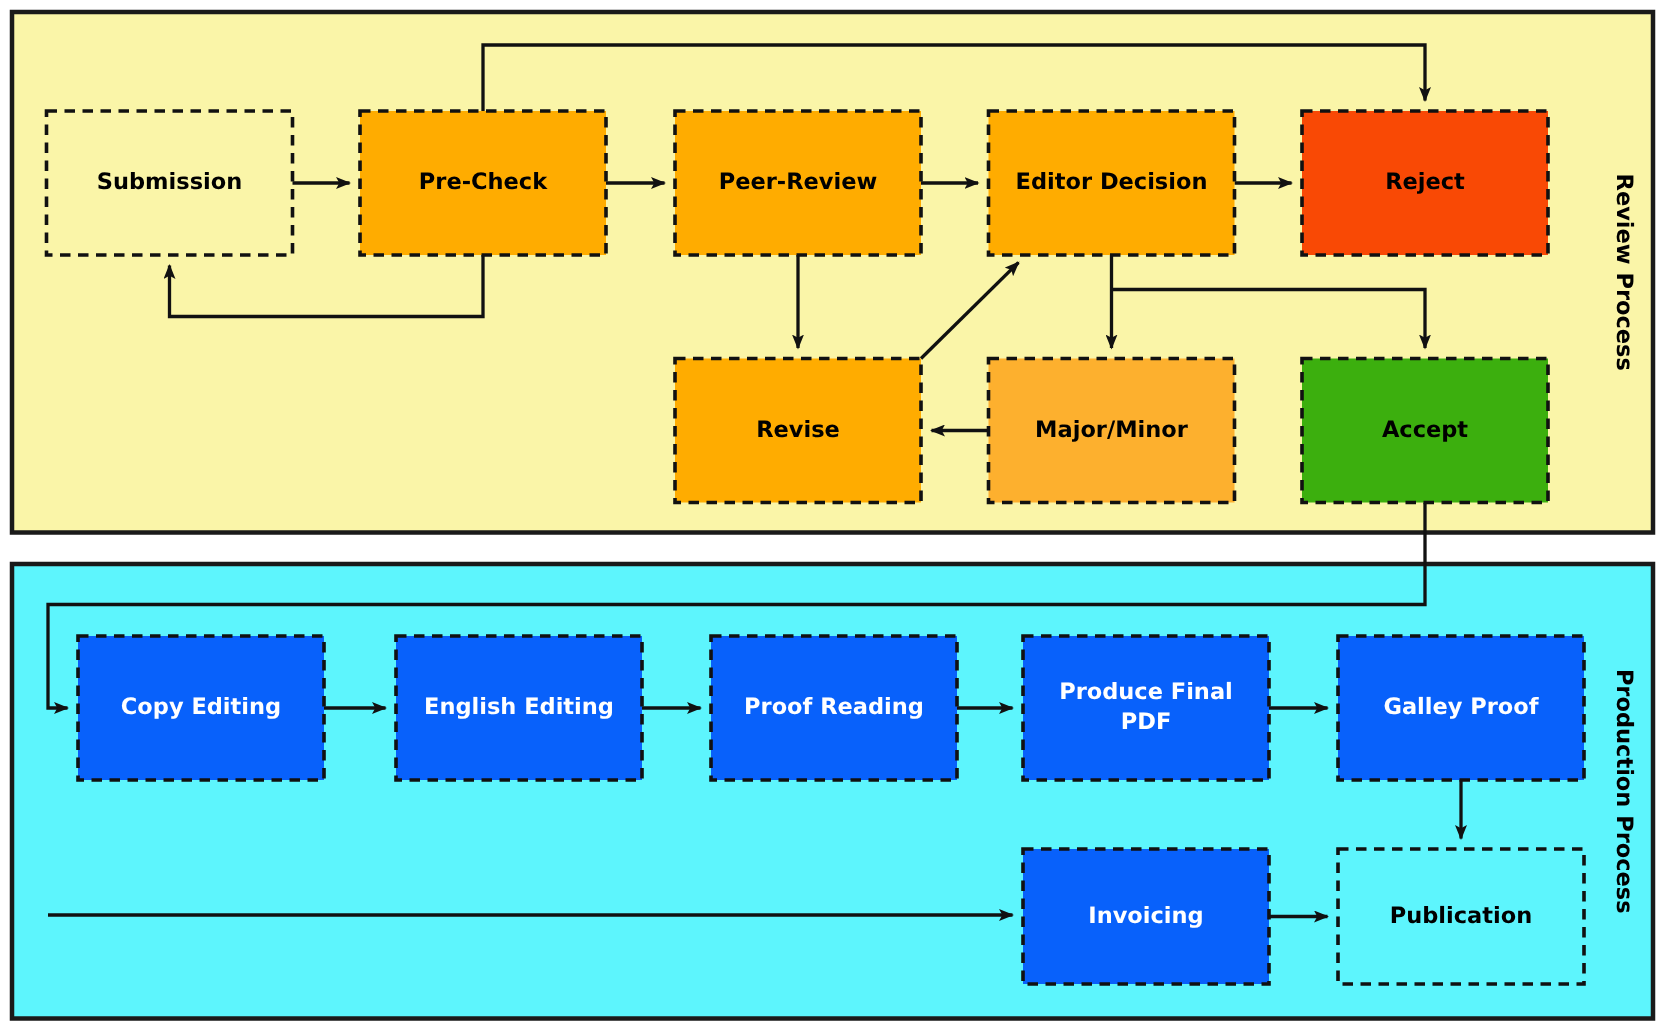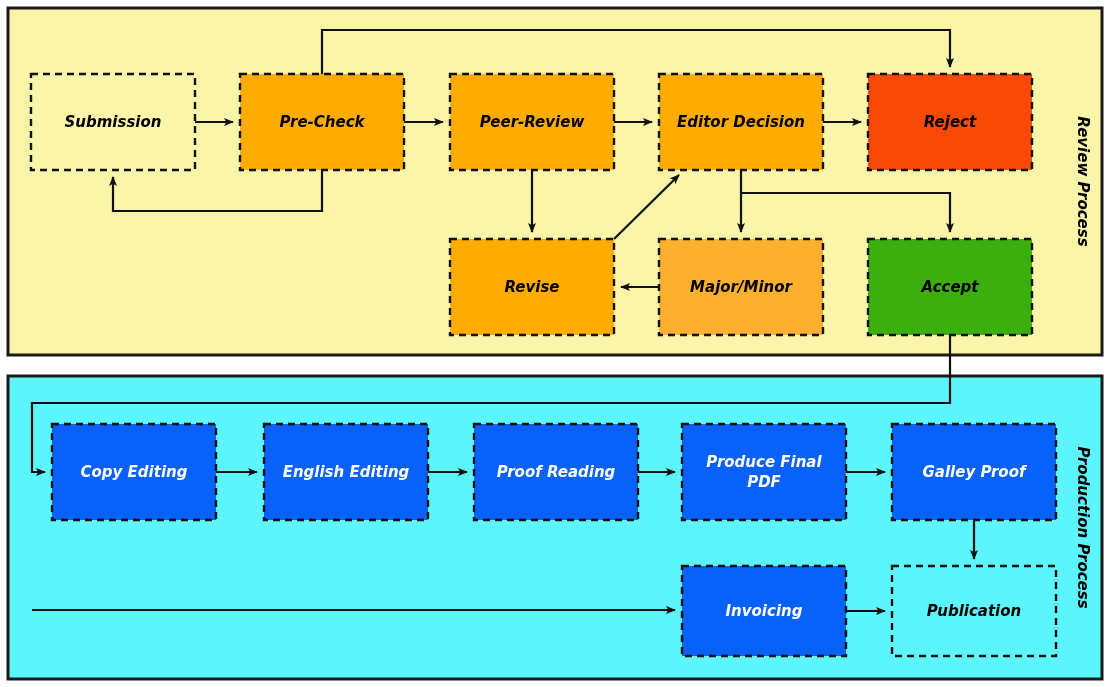--- a/index.html
+++ b/index.html
@@ -9,21 +9,20 @@
   }
   body {
     font-family: "DejaVu Sans", sans-serif;
   }
   #stage {
     position: relative;
     width: 1110px;
     height: 687px;
     overflow: hidden;
     background: #ffffff;
-    font-style: italic;
   }
   svg.diagram {
     display: block;
     width: 1110px;
     height: 687px;
   }
   .node-label {
     font-family: "DejaVu Sans", sans-serif;
     font-weight: bold;
     font-size: 15px;

